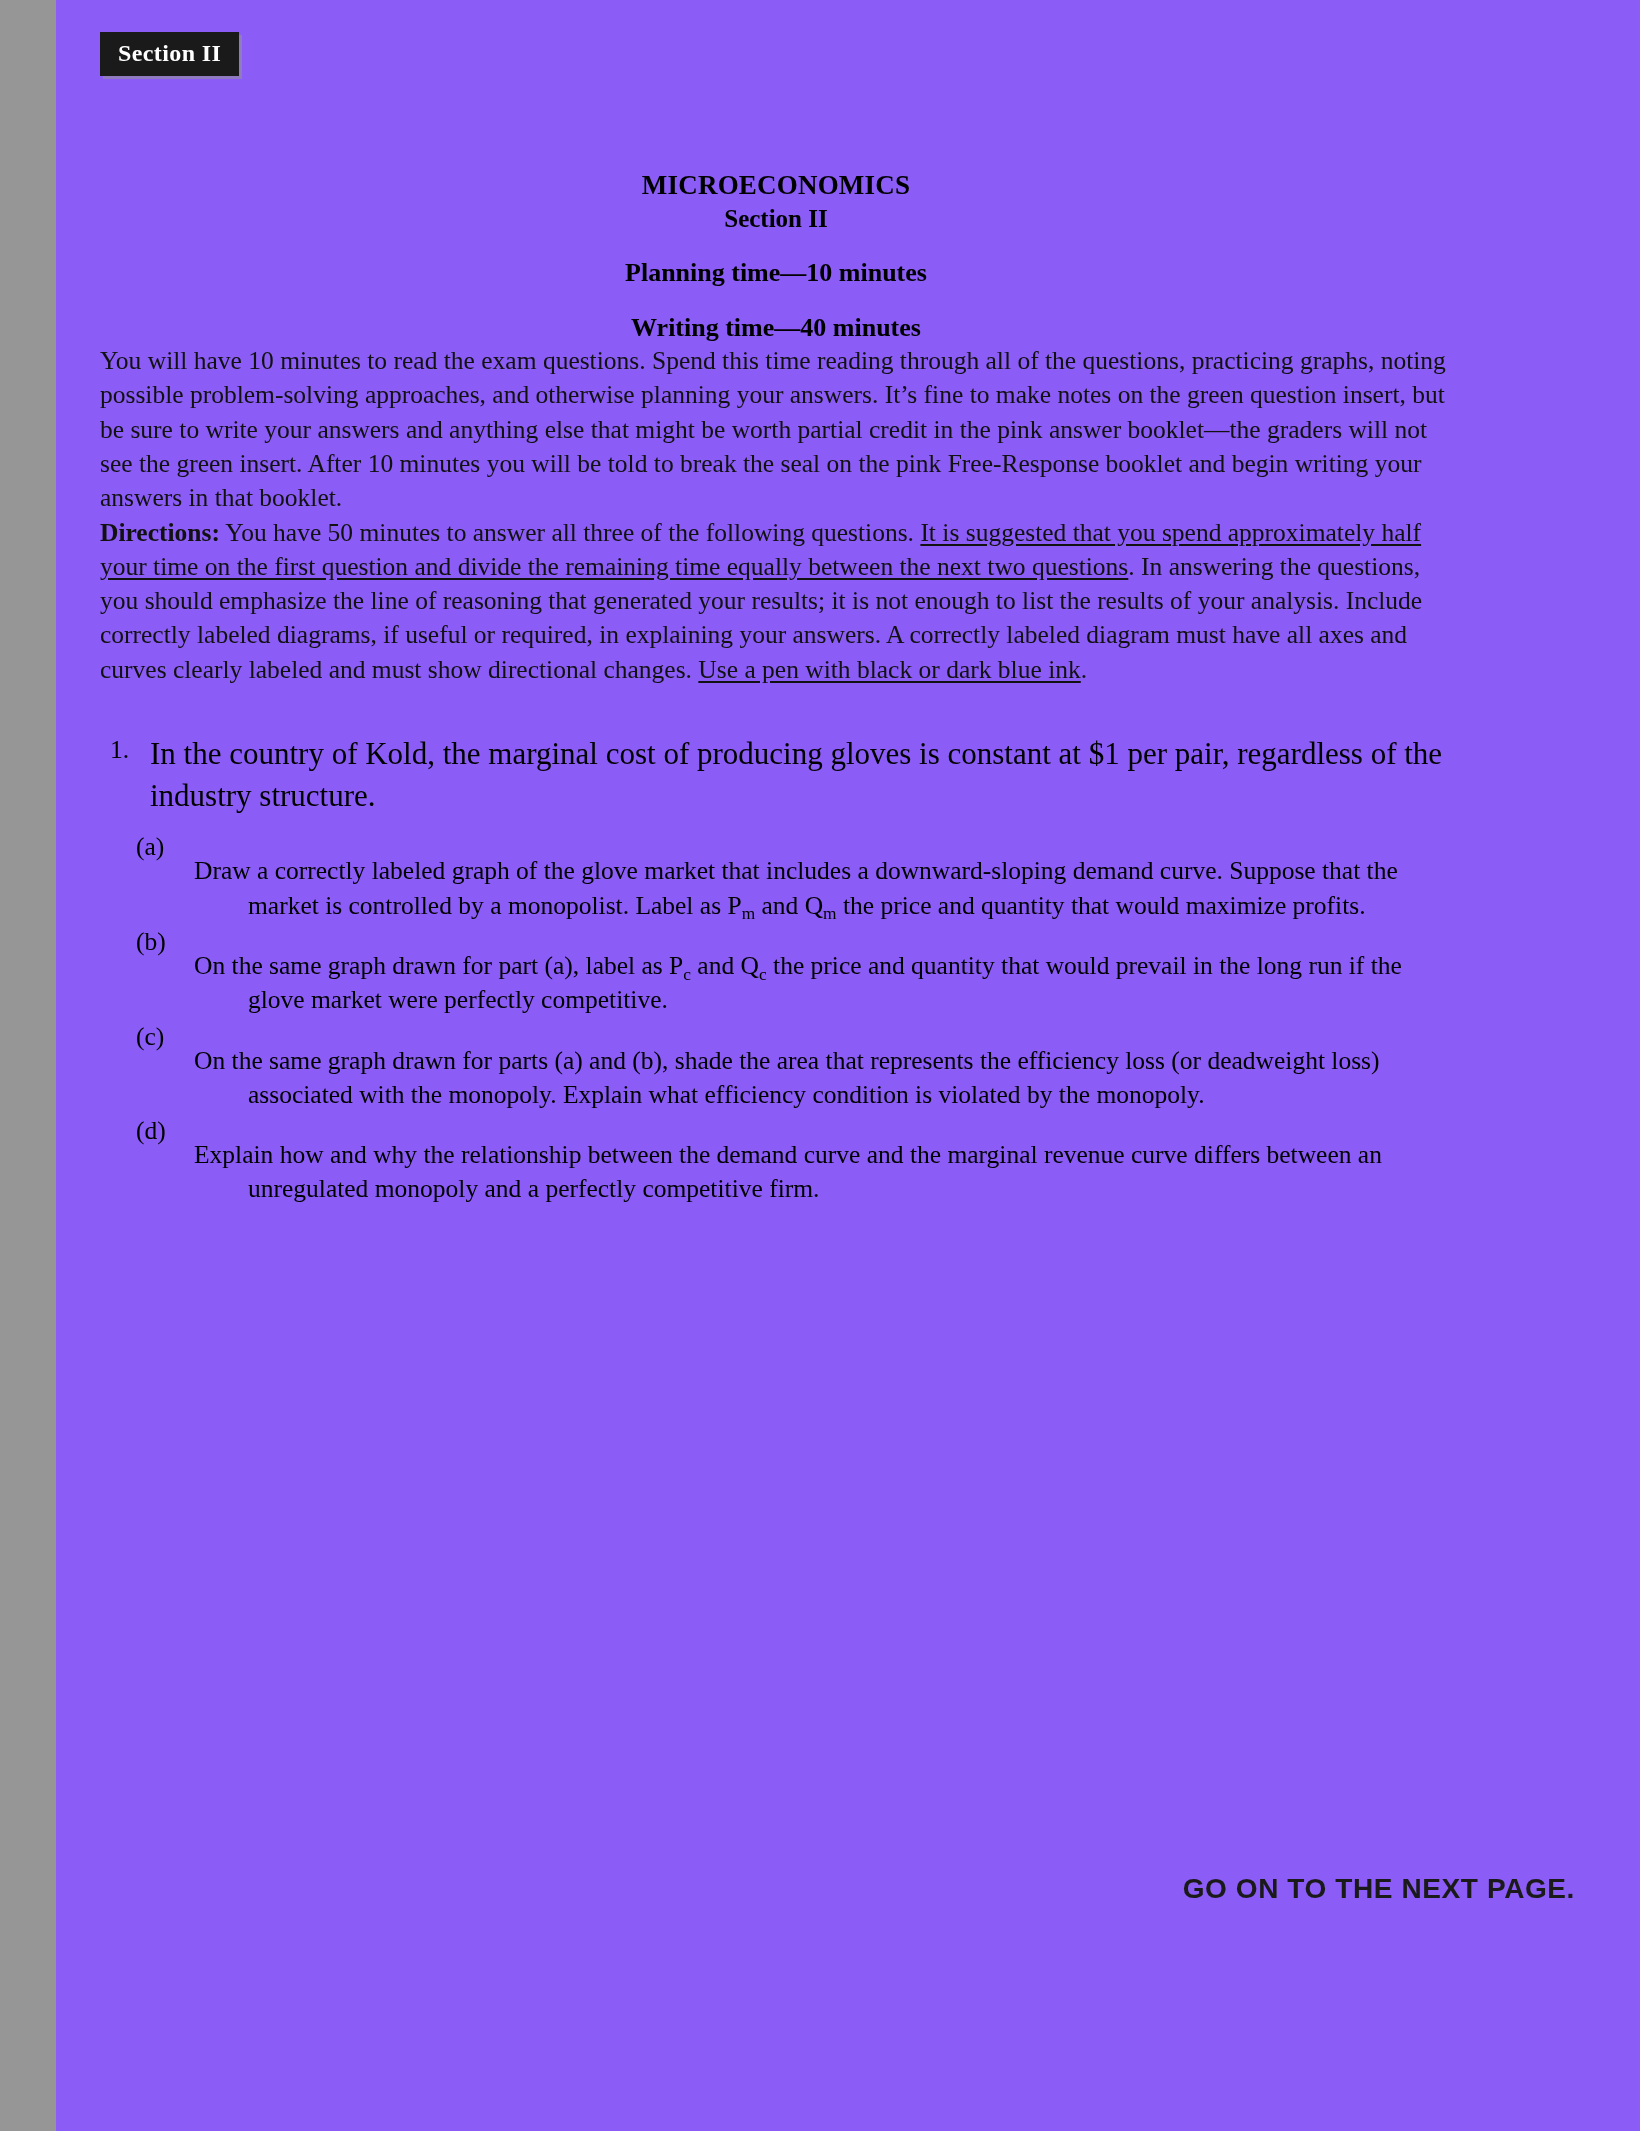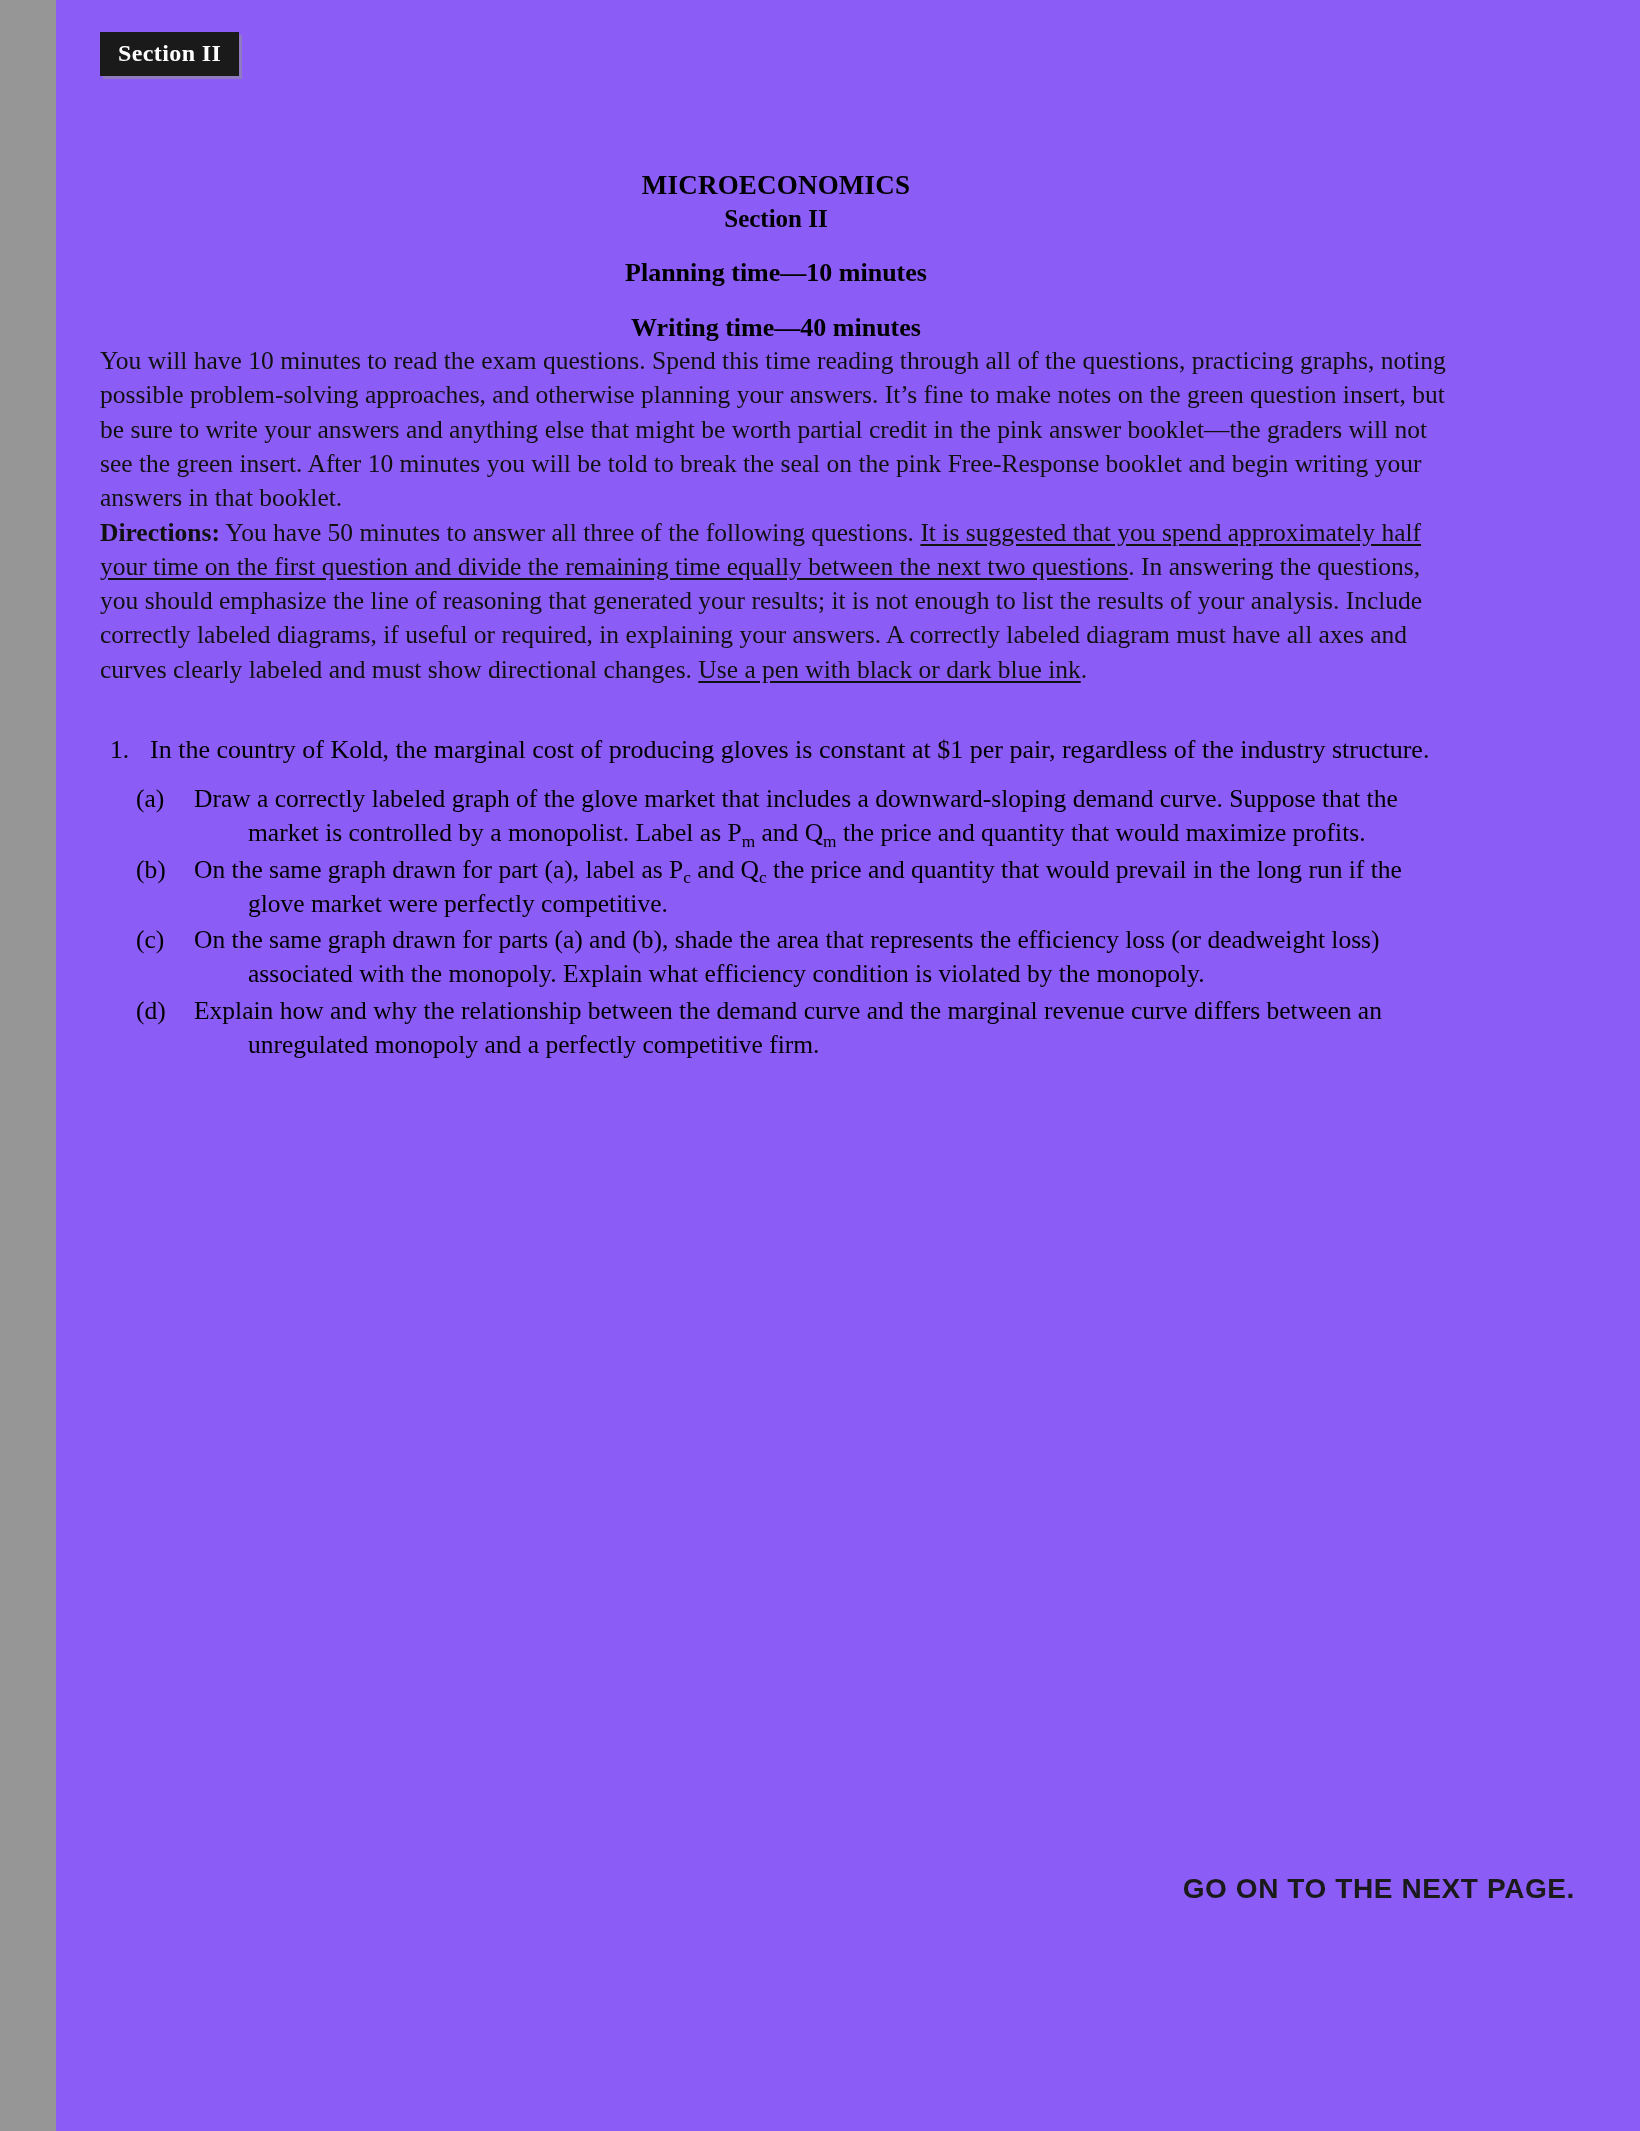--- a/index.html
+++ b/index.html
@@ -106,21 +106,21 @@
     width: 50px;
     flex: 0 0 50px;
     font-size: 25.5px;
     line-height: 1.345;
     text-align: left;
     padding-left: 10px;
     box-sizing: border-box;
   }
   .q-stem {
     flex: 1;
-    font-size: 26px;
+    font-size: 31px;
     line-height: 1.345;
   }
 
   .subparts {
     margin-top: 14px;
     margin-left: 36px;
   }
   .sub-row {
     display: flex;
     align-items: flex-start;
@@ -136,20 +136,21 @@
     flex: 1;
     font-size: 25.5px;
     line-height: 1.345;
     text-indent: 0;
     padding-left: 0;
   }
   .sub-text .hang {
     display: block;
     padding-left: 54px;
     text-indent: -54px;
+    margin-top: 24px;
   }
   sub {
     font-size: 0.68em;
     vertical-align: baseline;
     position: relative;
     top: 0.33em;
   }
 
   .goon {
     position: absolute;

